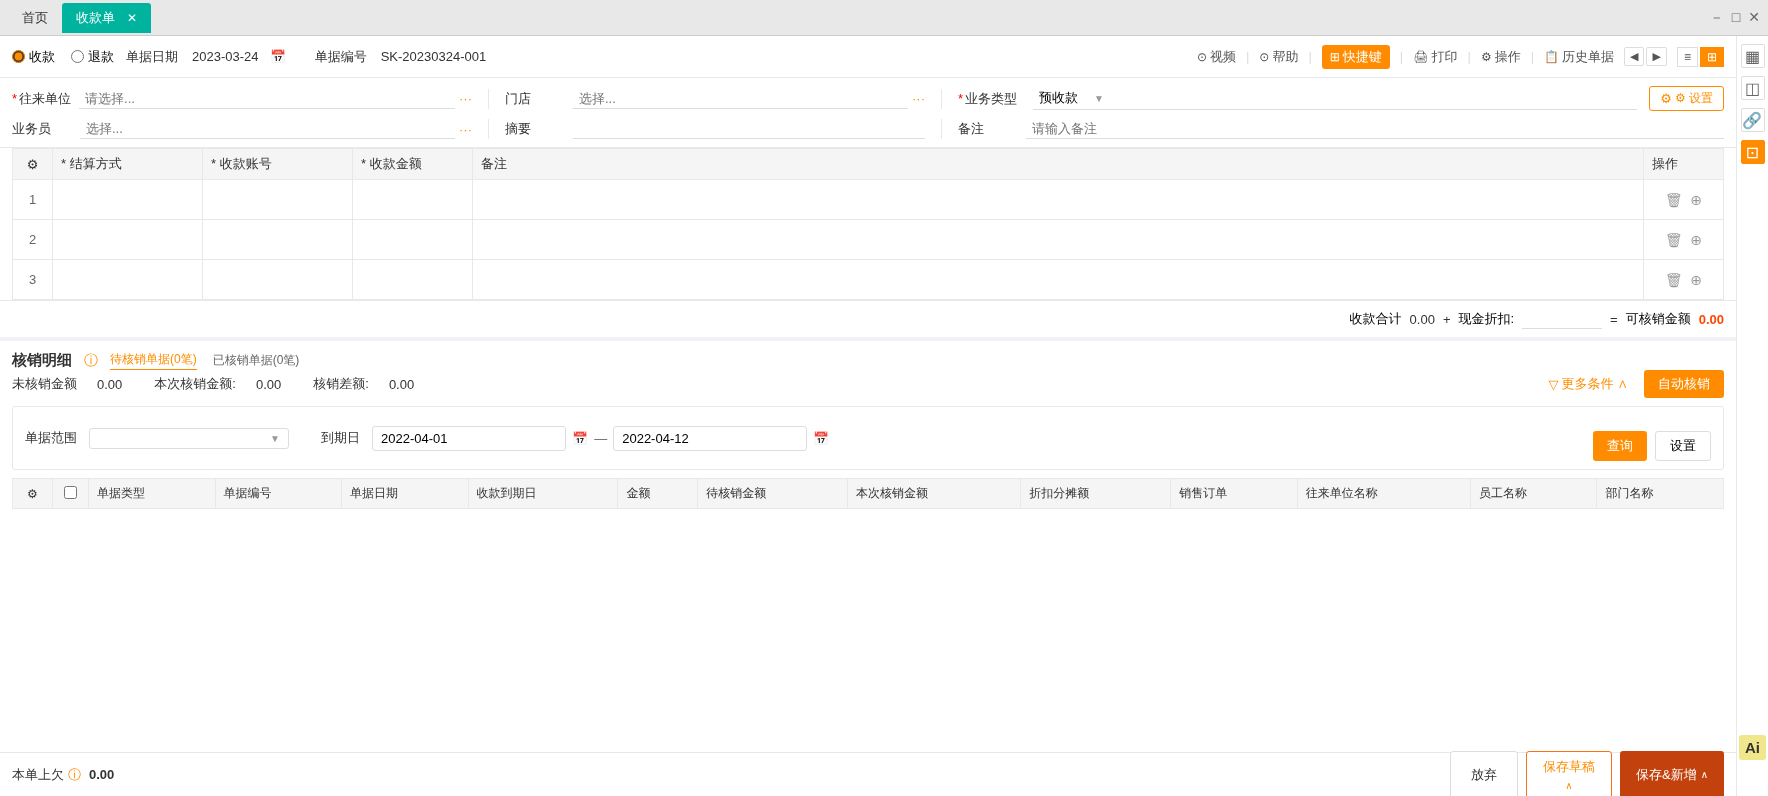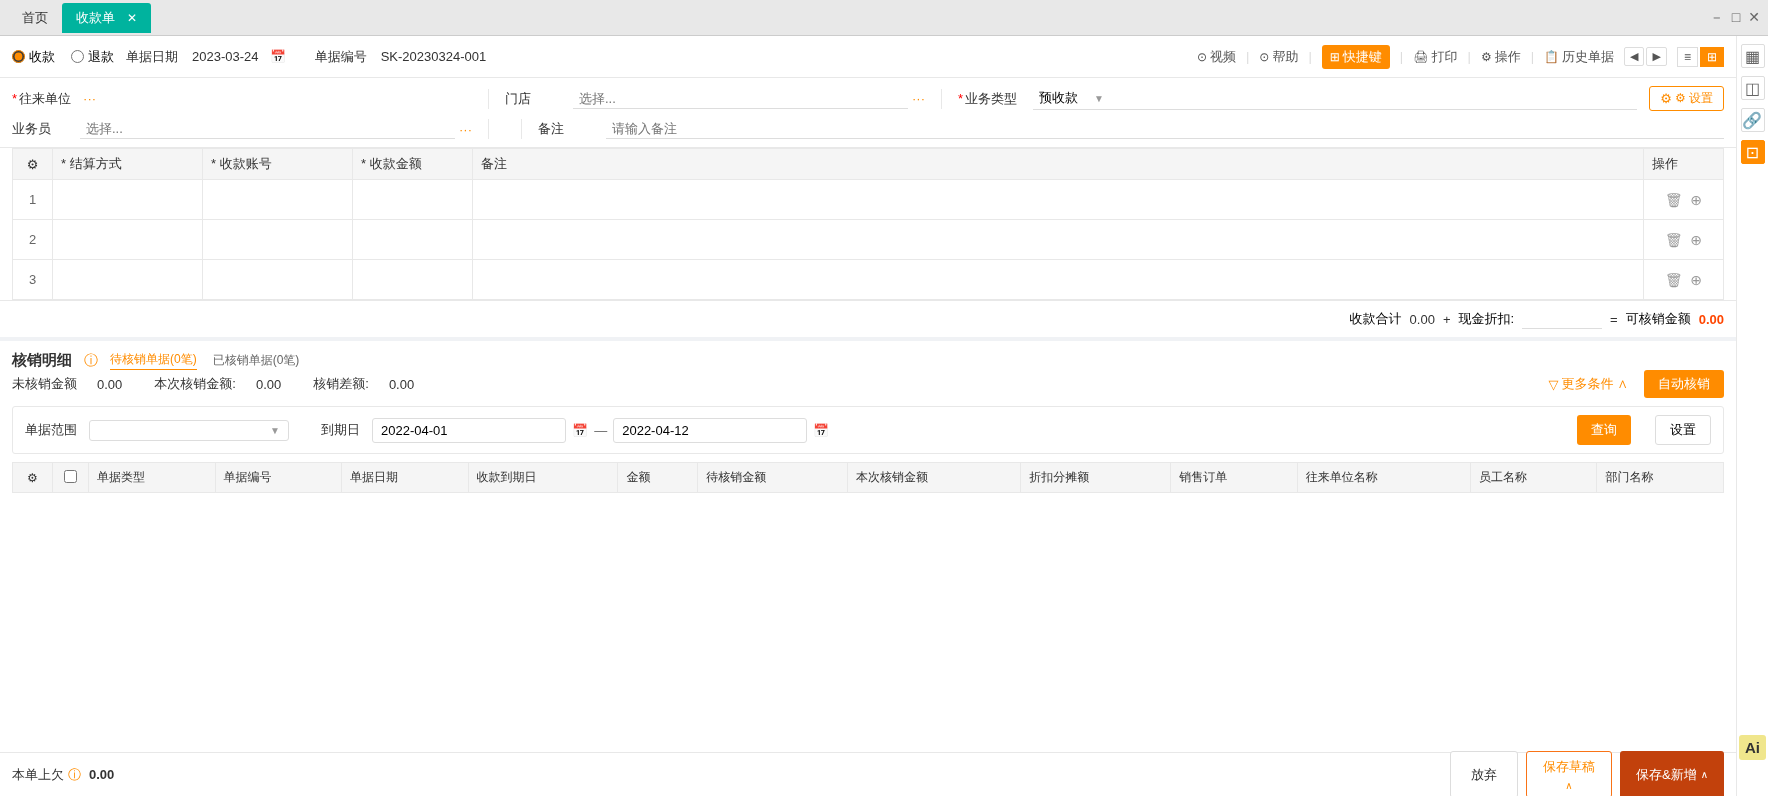--- a/index.html
+++ b/index.html
@@ -85,21 +85,21 @@
     .filter-row { display: flex; align-items: center; gap: 12px; padding: 8px 0; border: 1px solid #e8e8e8; padding: 8px 12px; border-radius: 3px; margin-bottom: 8px; }
     .filter-field { display: flex; align-items: center; gap: 6px; }
     .filter-label { color: #333; white-space: nowrap; }
     .filter-select { border: 1px solid #ddd; padding: 4px 8px; border-radius: 3px; display: flex; align-items: center; gap: 4px; min-width: 200px; cursor: pointer; }
     .filter-select .arrow { color: #999; font-size: 10px; margin-left: auto; }
     .filter-date { display: flex; align-items: center; gap: 6px; }
     .date-input { border: 1px solid #ddd; padding: 4px 8px; border-radius: 3px; min-width: 100px; }
     .date-dash { color: #666; }
     .query-btn { background: #ff8c00; color: #fff; border: none; padding: 5px 14px; border-radius: 3px; cursor: pointer; font-size: 13px; }
     .filter-settings-btn { border: 1px solid #ddd; background: #fff; padding: 5px 14px; border-radius: 3px; cursor: pointer; font-size: 13px; }
-    .filter-right { margin-left: auto; display: flex; gap: 24px; }
+    .filter-right { margin-left: auto; display: flex; gap: 8px; margin-top: 16px; }
 
     
     .bottom-table { width: 100%; border-collapse: collapse; flex: 1; }
     .bottom-table th { background: #f5f5f5; border: 1px solid #e8e8e8; padding: 6px 8px; text-align: left; font-weight: normal; color: #333; white-space: nowrap; font-size: 12px; }
 
     
     .right-sidebar { position: absolute; right: 0; top: 36px; width: 32px; display: flex; flex-direction: column; align-items: center; gap: 8px; padding: 8px 4px; background: #fff; border-left: 1px solid #e8e8e8; height: calc(796px - 36px); }
     .sidebar-icon { width: 24px; height: 24px; display: flex; align-items: center; justify-content: center; cursor: pointer; color: #666; font-size: 16px; border: 1px solid #ddd; border-radius: 2px; }
     .sidebar-icon.orange { background: #ff8c00; color: #fff; border-color: #ff8c00; }
 
@@ -176,20 +176,21 @@
         </div>
       </div>
     </div>
 
     <div class="form-section">
       <div class="form-row">
 
         <div class="field-group" style="flex:2;max-width:460px;">
           <span class="field-required">*</span>
           <span class="field-label">往来单位</span>
+          <input class="field-input" type="text" style="color: rgb(187, 187, 187); flex: 1 1 0%;" placeholder="请选择...">
           <span class="field-dots">···</span>
         </div>
         <div class="field-divider"></div>
 
         <div class="field-group" style="flex:2;max-width:420px;">
           <span class="field-label">门店</span>
           <input class="field-input" type="text" style="color: rgb(187, 187, 187); flex: 1 1 0%; margin-left: 8px;" placeholder="选择...">
           <span class="field-dots">···</span>
         </div>
         <div class="field-divider"></div>
@@ -209,20 +210,24 @@
       </div>
       <div class="form-row">
 
         <div class="field-group" style="flex:2;max-width:460px;">
           <span class="field-label">业务员</span>
           <input class="field-input" type="text" style="color: rgb(187, 187, 187); flex: 1 1 0%; margin-left: 8px;" placeholder="选择...">
           <span class="field-dots">···</span>
         </div>
         <div class="field-divider"></div>
 
+        <div class="field-group" style="flex:2;max-width:420px;">
+          <span class="field-label">摘要</span>
+          <input class="field-input" type="text" style="flex: 1 1 0%; margin-left: 8px;">
+        </div>
         <div class="field-divider"></div>
 
         <div class="field-group" style="flex:2;">
           <span class="field-label">备注</span>
           <input class="field-input" type="text" style="color: rgb(187, 187, 187); flex: 1 1 0%; margin-left: 8px;" placeholder="请输入备注">
         </div>
       </div>
     </div>
 
     <div class="table-section">

